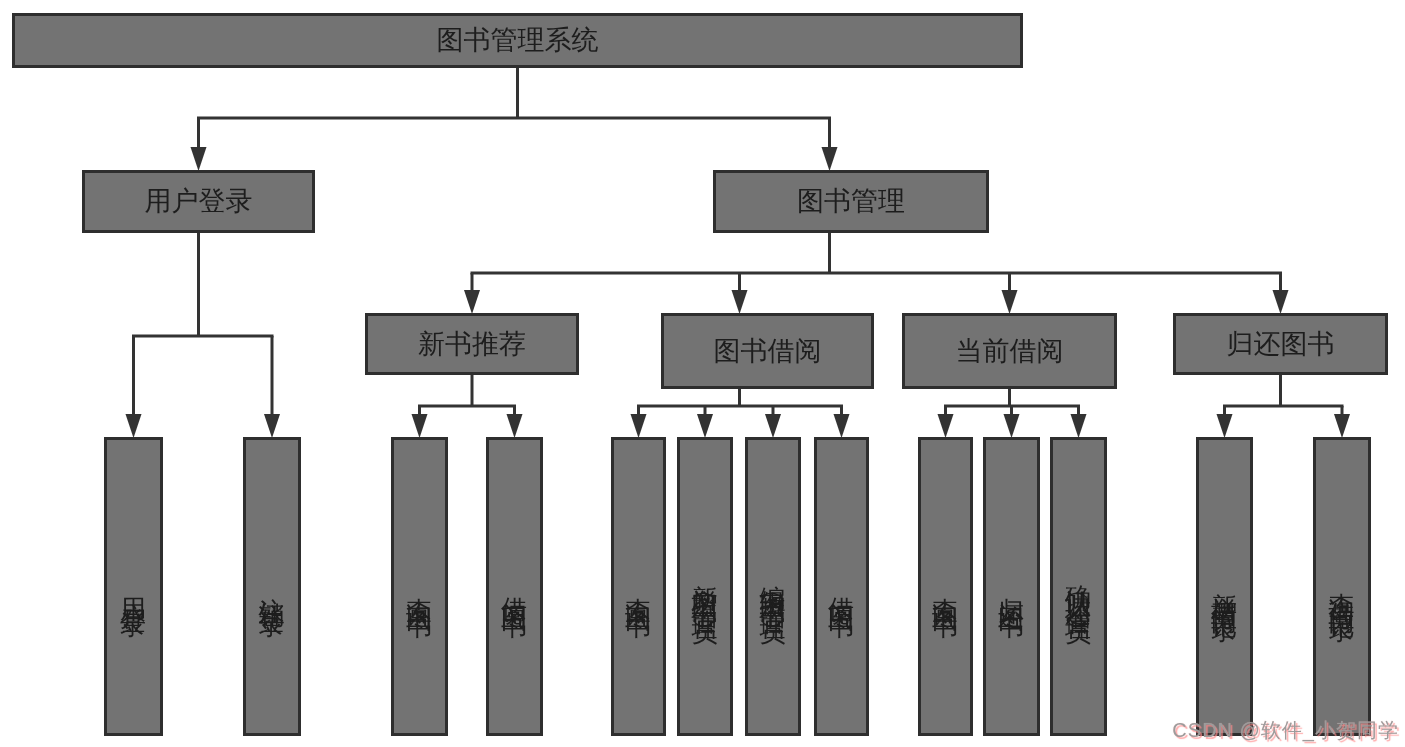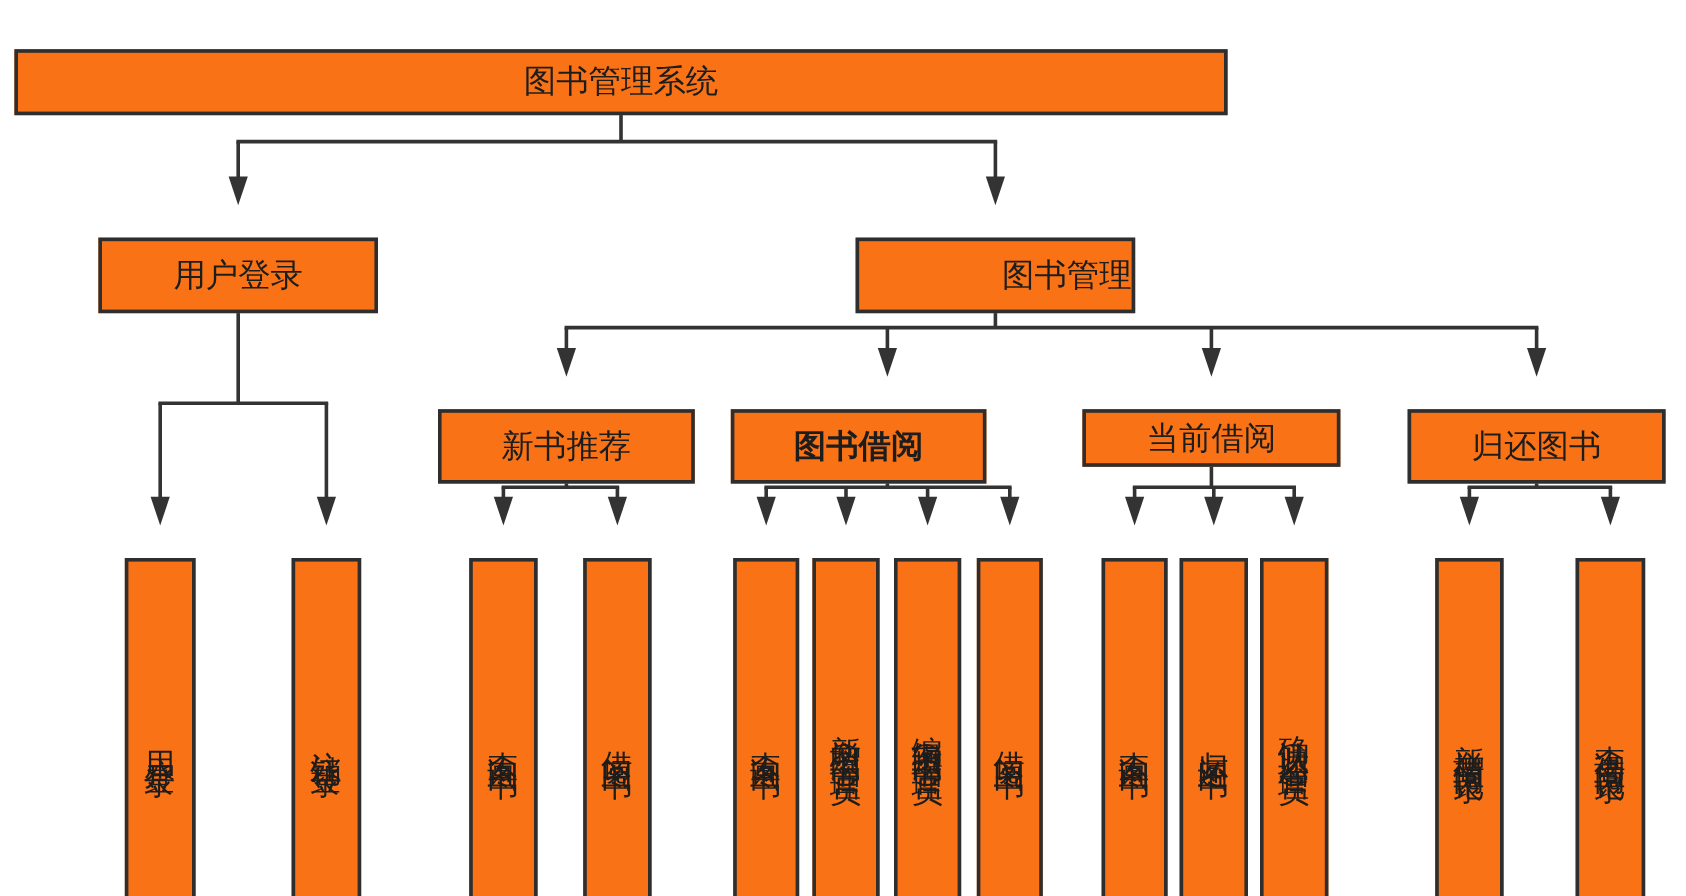--- a/index.html
+++ b/index.html
@@ -6,31 +6,30 @@
   .stage{
     position:relative;
     width:1405px;height:747px;
     background:#ffffff;
     overflow:hidden;
     font-family:"Liberation Sans","DejaVu Sans",sans-serif;
   }
   #connector-svg{position:absolute;left:0;top:0;width:1405px;height:747px;}
   .box{
     position:absolute;
-    background:#f97316;
+    background:#737373;
     border:3px solid #2e2e2e;
     box-sizing:border-box;
     display:flex;
     align-items:center;
     justify-content:center;
     color:#1d1d1d;
     font-size:27px;
     line-height:1;
     white-space:nowrap;
-    margin-top:28px;
   }
   .box.vertical{
     writing-mode:vertical-rl;
     text-orientation:mixed;
     font-size:26px;
     letter-spacing:5px;
   }
   .watermark{
     position:absolute;
     right:6px;
@@ -106,48 +105,48 @@
       </div>
       <div class="box" style="left: 82px; top: 170px; width: 233px; height: 63px;">
         <span>用户登录</span>
       </div>
       <div class="box vertical" style="left: 104px; top: 437px; width: 59px; height: 299px;">
         <span>用户登录</span>
       </div>
       <div class="box vertical" style="left: 243px; top: 437px; width: 58px; height: 299px;">
         <span>注销登录</span>
       </div>
-      <div class="box" style="left: 713px; top: 170px; width: 233px; height: 63px; justify-content: flex-end;">
+      <div class="box" style="left: 713px; top: 170px; width: 276px; height: 63px;">
         <span>图书管理</span>
       </div>
       <div class="box" style="left: 365px; top: 313px; width: 214px; height: 62px; font-family: Liberation Serif, serif;">
         <span>新书推荐</span>
       </div>
       <div class="box vertical" style="left: 391px; top: 437px; width: 57px; height: 299px;">
         <span>查询图书</span>
       </div>
       <div class="box vertical" style="left: 486px; top: 437px; width: 57px; height: 299px;">
         <span>借阅图书</span>
       </div>
-      <div class="box" style="left: 609px; top: 313px; width: 213px; height: 62px; font-weight: bold;">
+      <div class="box" style="left: 661px; top: 313px; width: 213px; height: 76px;">
         <span>图书借阅</span>
       </div>
       <div class="box vertical" style="left: 611px; top: 437px; width: 55px; height: 299px;">
         <span>查询图书</span>
       </div>
       <div class="box vertical" style="left: 677px; top: 437px; width: 56px; height: 299px;">
         <span>新增图书（管理员）</span>
       </div>
       <div class="box vertical" style="left: 745px; top: 437px; width: 56px; height: 299px;">
         <span>编辑图书（管理员）</span>
       </div>
       <div class="box vertical" style="left: 814px; top: 437px; width: 55px; height: 299px;">
         <span>借阅图书</span>
       </div>
-      <div class="box" style="left: 902px; top: 313px; width: 215px; height: 48px;">
+      <div class="box" style="left: 902px; top: 313px; width: 215px; height: 76px;">
         <span>当前借阅</span>
       </div>
       <div class="box vertical" style="left: 918px; top: 437px; width: 55px; height: 299px;">
         <span>查询图书</span>
       </div>
       <div class="box vertical" style="left: 983px; top: 437px; width: 57px; height: 299px;">
         <span>归还图书</span>
       </div>
       <div class="box vertical" style="left: 1050px; top: 437px; width: 57px; height: 299px;">
         <span>确认归还（管理员）</span>
@@ -155,13 +154,14 @@
       <div class="box" style="left: 1173px; top: 313px; width: 215px; height: 62px;">
         <span>归还图书</span>
       </div>
       <div class="box vertical" style="left: 1196px; top: 437px; width: 57px; height: 299px;">
         <span>新增借阅记录</span>
       </div>
       <div class="box vertical" style="left: 1313px; top: 437px; width: 58px; height: 299px;">
         <span>查询借阅记录</span>
       </div>
     </div>
+  <div class="watermark">CSDN @软件_小贺同学</div>
 </div>
 
 </body></html>

